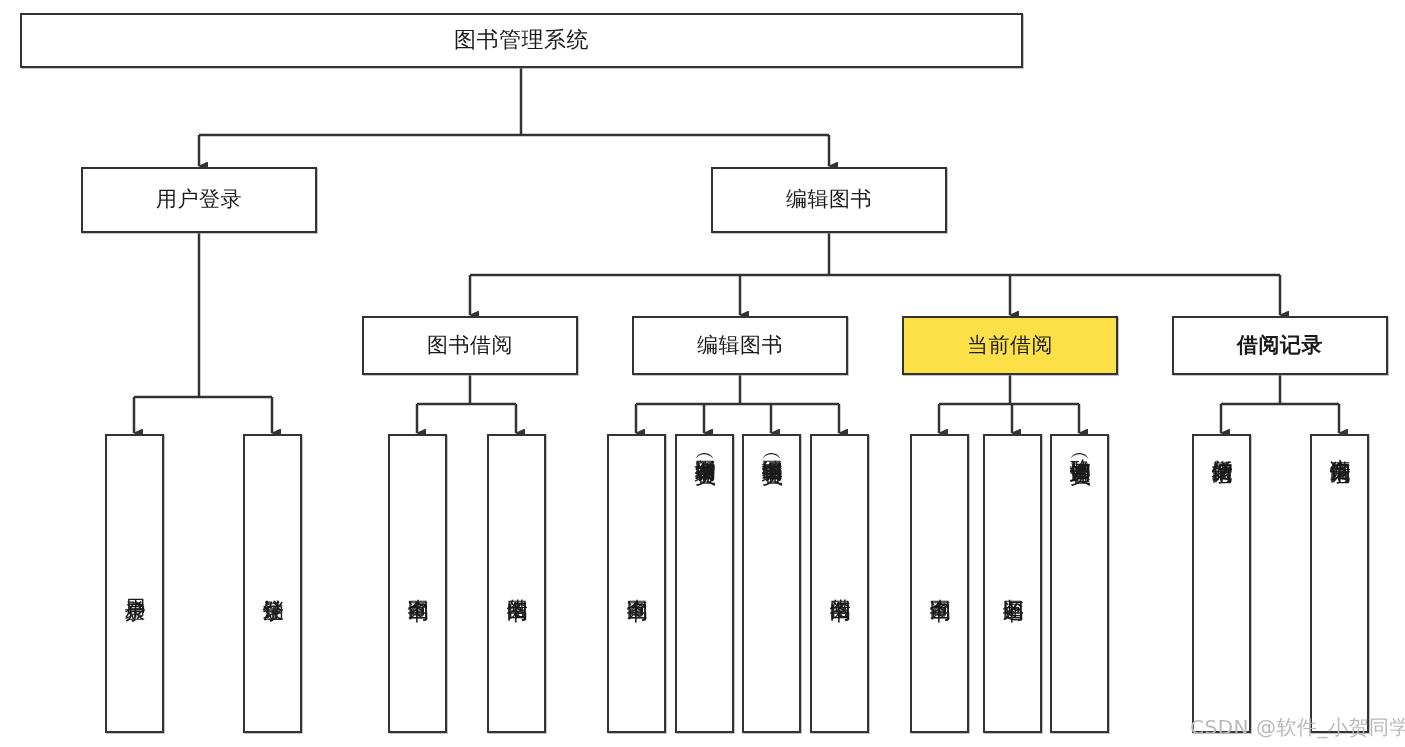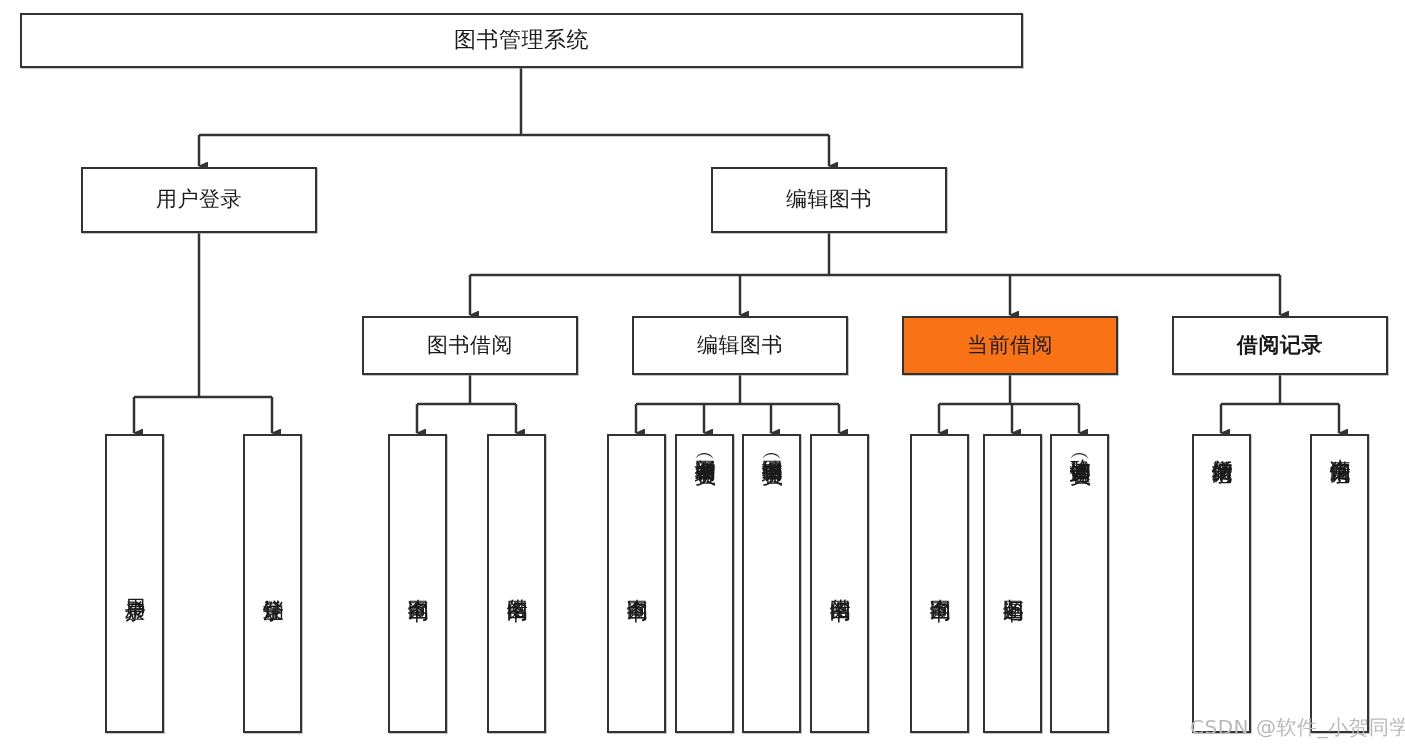--- a/index.html
+++ b/index.html
@@ -136,21 +136,21 @@
       </div>
       <div class="node-box" style="left: 711px; top: 167px; width: 236px; height: 66px; border-color: rgb(51, 51, 51); background: rgb(255, 255, 255);">
         <span class="node-label-h">编辑图书</span>
       </div>
       <div class="node-box" style="left: 362px; top: 316px; width: 216px; height: 59px; border-color: rgb(51, 51, 51); background: rgb(255, 255, 255);">
         <span class="node-label-h">图书借阅</span>
       </div>
       <div class="node-box" style="left: 632px; top: 316px; width: 216px; height: 59px; border-color: rgb(51, 51, 51); background: rgb(255, 255, 255);">
         <span class="node-label-h">编辑图书</span>
       </div>
-      <div class="node-box" style="left: 902px; top: 316px; width: 216px; height: 59px; border-color: rgb(51, 51, 51); background: #f97316;">
+      <div class="node-box" style="left: 902px; top: 316px; width: 216px; height: 59px; border-color: rgb(51, 51, 51); background: #fde047;">
         <span class="node-label-h">当前借阅</span>
       </div>
       <div class="node-box" style="left: 1172px; top: 316px; width: 216px; height: 59px; border-color: rgb(51, 51, 51); background: rgb(255, 255, 255); font-weight: bold;">
         <span class="node-label-h">借阅记录</span>
       </div>
       <div class="node-box" style="left: 105px; top: 434px; width: 59px; height: 299px; border-color: rgb(51, 51, 51); background: rgb(255, 255, 255);">
         <div class="leaf-inner centered">
           <span class="node-label-v">用户登录</span>
         </div>
       </div>

